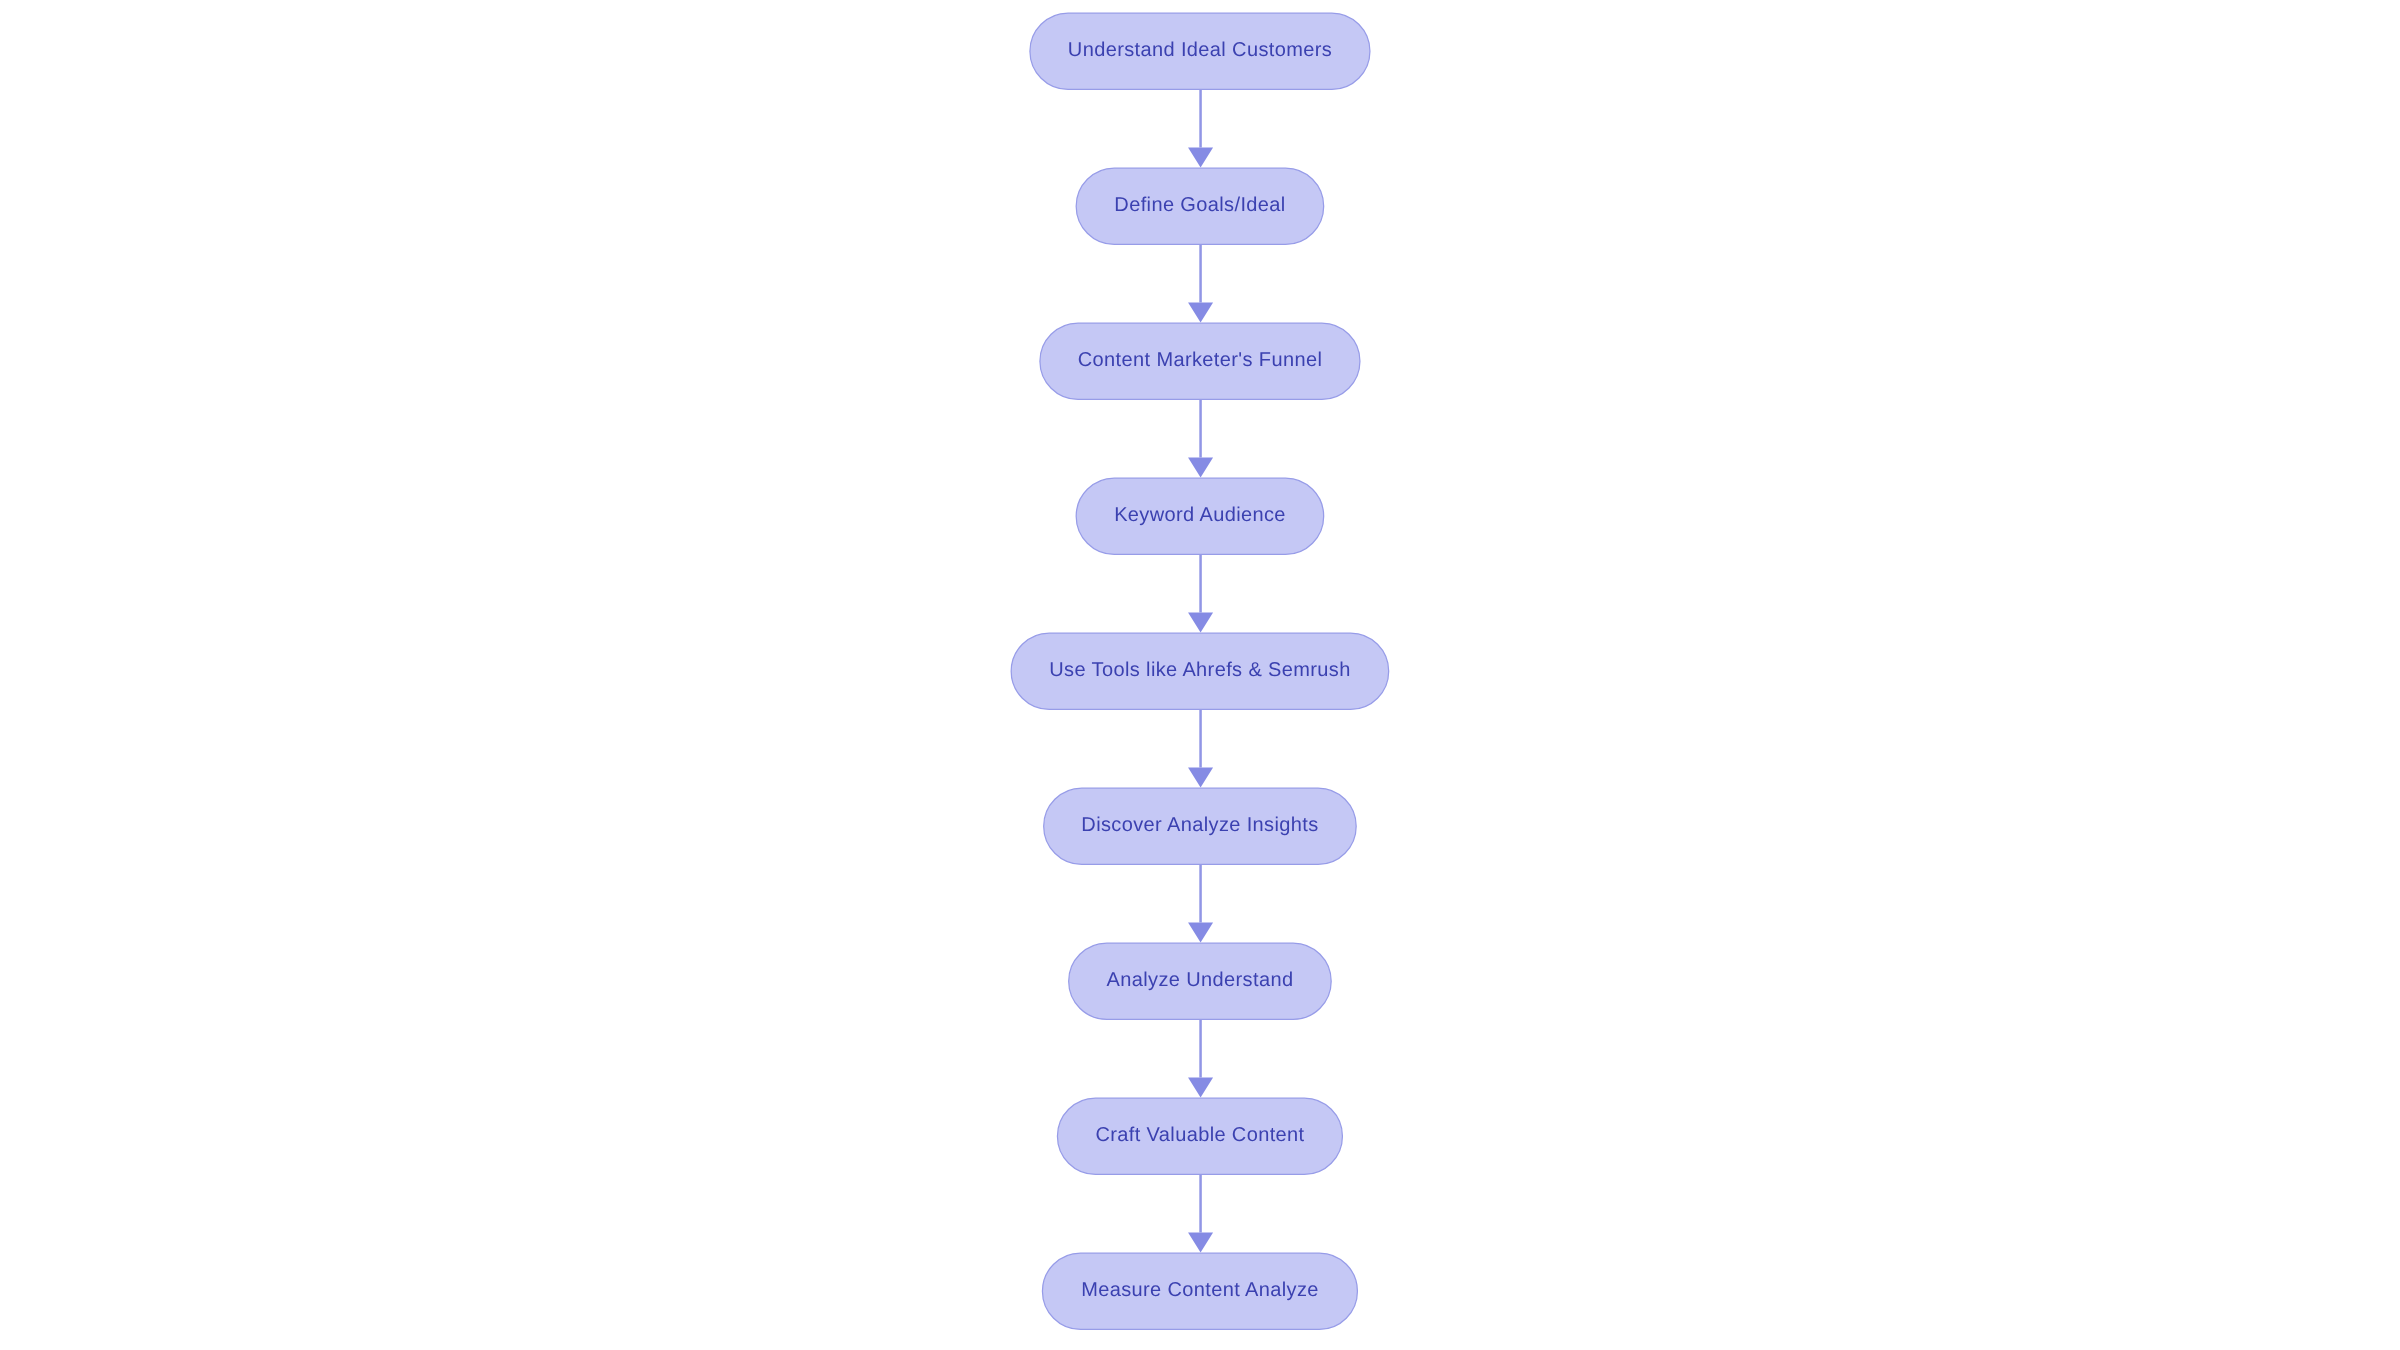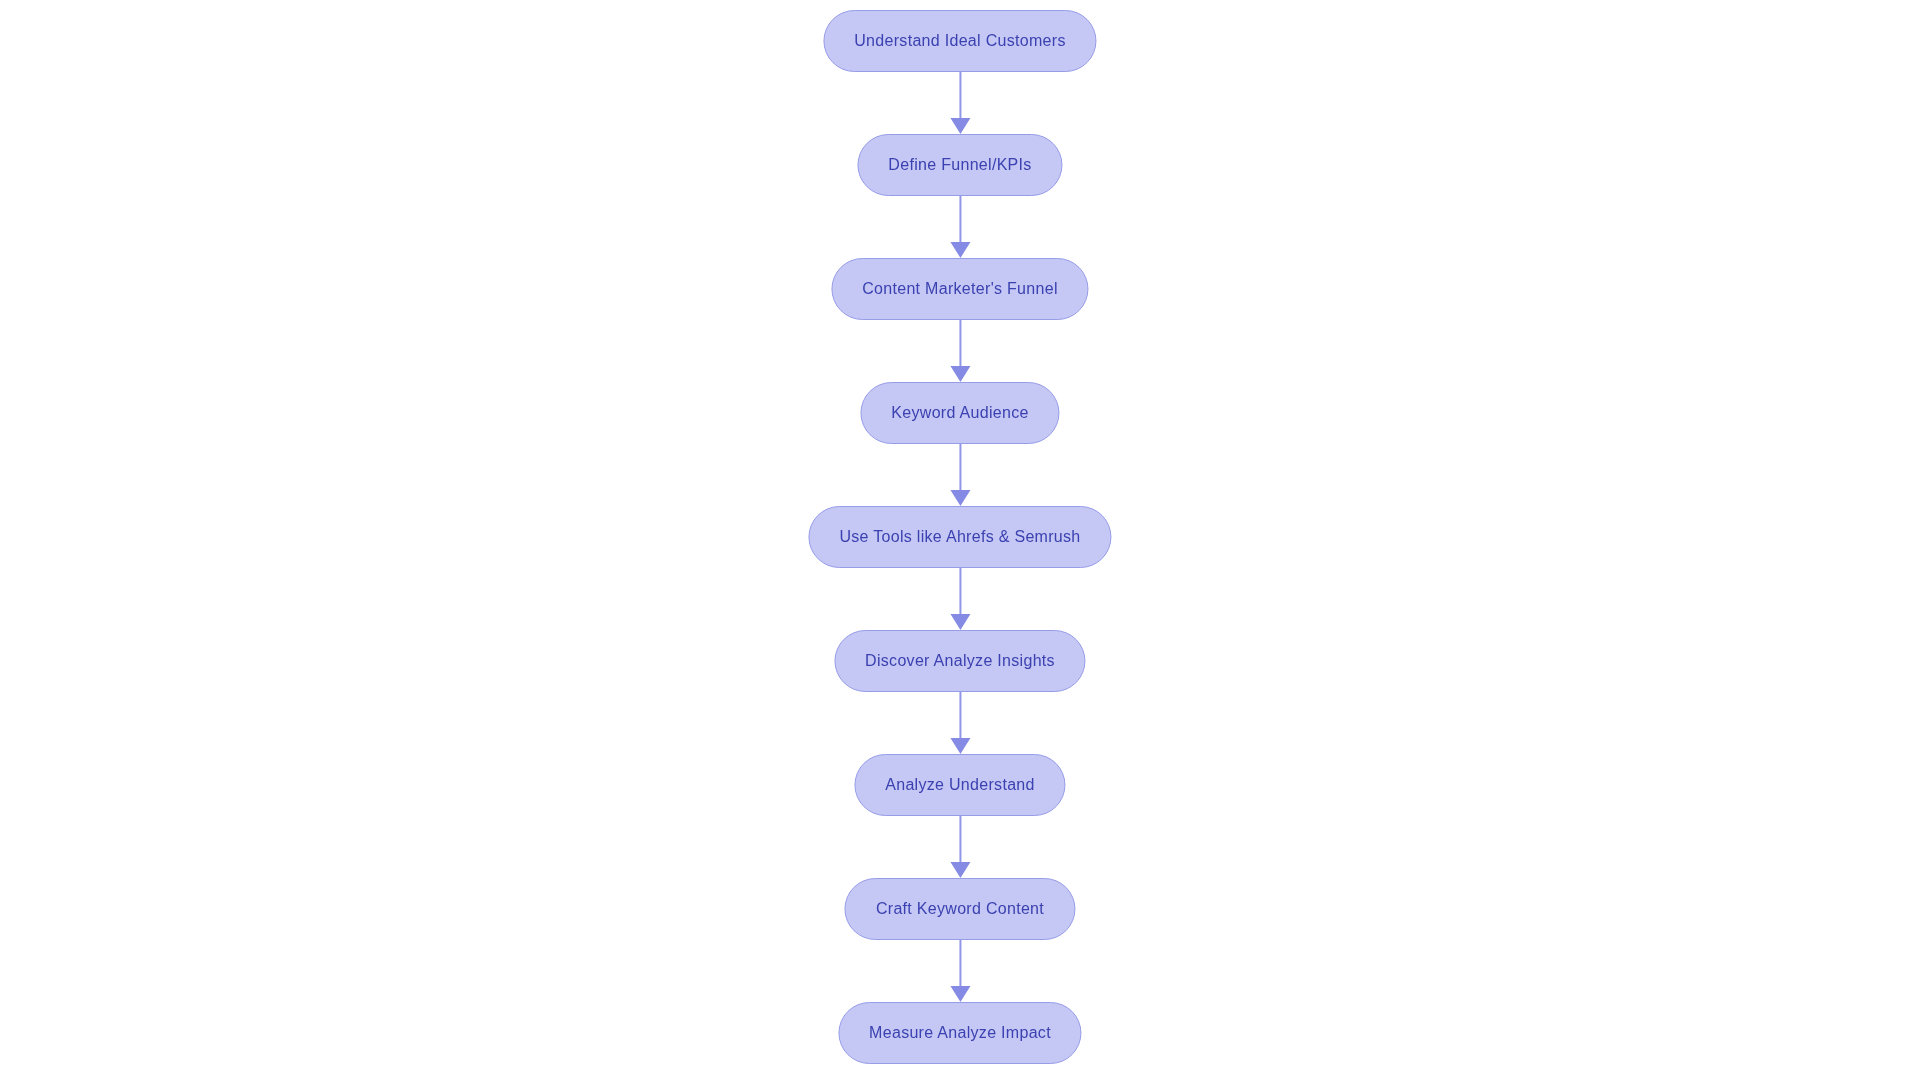--- a/index.html
+++ b/index.html
@@ -63,21 +63,21 @@
   <div class="node">
     <span class="node-label">Understand Ideal Customers</span>
   </div>
 
   <div class="connector">
     <span class="line"></span>
     <span class="head"></span>
   </div>
 
   <div class="node">
-    <span class="node-label">Define Funnel/KPIs</span>
+    <span class="node-label">Define Goals/Ideal</span>
   </div>
 
   <div class="connector">
     <span class="line"></span>
     <span class="head"></span>
   </div>
 
   <div class="node">
     <span class="node-label">Content Marketer's Funnel</span>
   </div>
@@ -117,25 +117,25 @@
   <div class="node">
     <span class="node-label">Analyze Understand</span>
   </div>
 
   <div class="connector">
     <span class="line"></span>
     <span class="head"></span>
   </div>
 
   <div class="node">
-    <span class="node-label">Craft Keyword Content</span>
+    <span class="node-label">Craft Valuable Content</span>
   </div>
 
   <div class="connector">
     <span class="line"></span>
     <span class="head"></span>
   </div>
 
   <div class="node">
-    <span class="node-label">Measure Analyze Impact</span>
+    <span class="node-label">Measure Content Analyze</span>
   </div>
 
 </div>
 
 </body></html>

